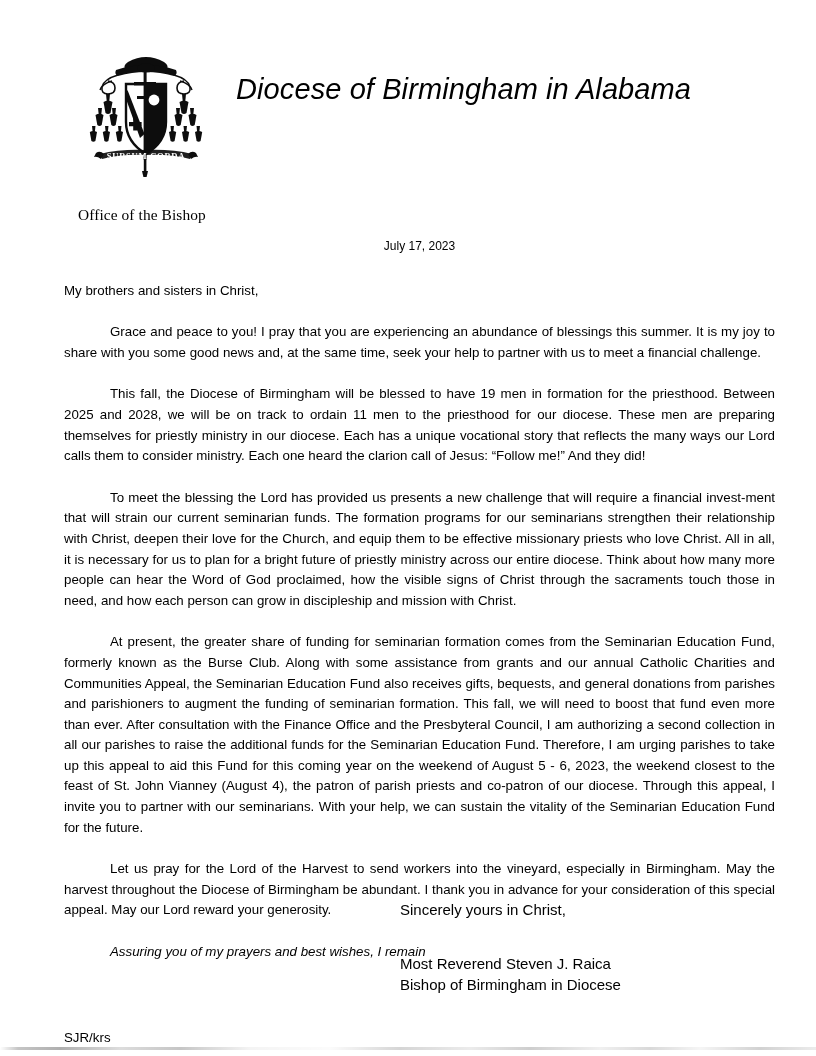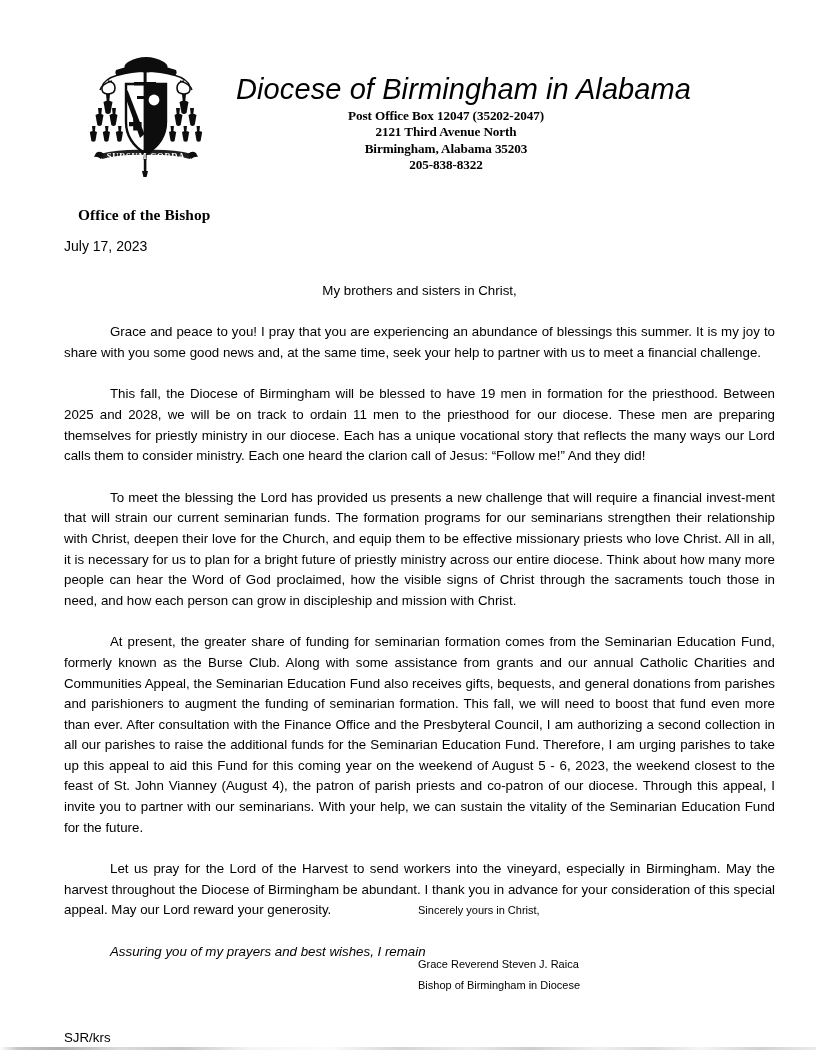--- a/index.html
+++ b/index.html
@@ -60,63 +60,63 @@
     font-weight: bold;
     font-size: 13.2px;
     line-height: 16.4px;
     letter-spacing: -0.1px;
   }
   .office-line {
     position: absolute;
     left: 78px;
     top: 206px;
     font-family: "Liberation Serif", serif;
-    font-weight: bold;
+    font-weight: normal;
     font-size: 15.4px;
     letter-spacing: 0.1px;
   }
 
   
   .letter-body {
     position: absolute;
     left: 64px;
     top: 236px;
     width: 711px;
     font-family: "Liberation Sans", sans-serif;
     font-size: 13.3px;
     line-height: 20.6px;
   }
   .date-line {
+    text-align: center;
     margin: 0 0 24px 0;
-    font-size: 14px;
+    font-size: 12px;
   }
   .salutation {
     margin: 13px 0 21px 0;
-    text-align: center;
   }
   .para {
     margin: 0 0 21px 0;
     text-align: justify;
     text-indent: 46px;
     hyphens: manual;
   }
   .para:last-child { margin-bottom: 0; }
 
   .closing-line {
     margin: 12px 0 28px 0;
     text-indent: 46px;
     font-style: italic;
   }
 
   .signature-block {
     position: absolute;
-    left: 418px;
+    left: 400px;
     top: 900px;
     font-family: "Liberation Sans", sans-serif;
-    font-size: 11px;
+    font-size: 15px;
     line-height: 20.8px;
   }
   .sig-closing { margin-bottom: 33px; }
   .sig-name { }
   .sig-title { }
 
   .reference-line {
     position: absolute;
     left: 64px;
     top: 982px;
@@ -220,26 +220,20 @@
           <text x="60" y="111.2" font-family="Liberation Serif, serif" font-size="8.6" font-weight="bold" fill="#ffffff" text-anchor="middle" letter-spacing="0.7">SURSUM CORDA</text>
 
           <rect x="57.8" y="112" width="2.6" height="13"></rect>
           <path d="M56 123 L62 123 L60.6 129 L57.4 129 Z"></path>
         </g>
       </svg>
     </div>
 
     <div class="org-title">Diocese of Birmingham in Alabama</div>
 
-    <div class="address-block">
-      <div>Post Office Box 12047 (35202-2047)</div>
-      <div>2121 Third Avenue North</div>
-      <div>Birmingham, Alabama 35203</div>
-      <div>205-838-8322</div>
-    </div>
 
     <div class="office-line">Office of the Bishop</div>
   </div>
 
   <div class="letter-body">
 
     <div class="date-line">July 17, 2023</div>
 
     <div class="salutation">My brothers and sisters in Christ,</div>
 
@@ -247,20 +241,20 @@
     <p class="para">This fall, the Diocese of Birmingham will be blessed to have 19 men in formation for the priesthood. Between 2025 and 2028, we will be on track to ordain 11 men to the priesthood for our diocese. These men are preparing themselves for priestly ministry in our diocese. Each has a unique vocational story that reflects the many ways our Lord calls them to consider ministry. Each one heard the clarion call of Jesus: “Follow me!”  And they did!</p>
     <p class="para">To meet the blessing the Lord has provided us presents a new challenge that will require a financial invest-ment that will strain our current seminarian funds. The formation programs for our seminarians strengthen their relationship with Christ, deepen their love for the Church, and equip them to be effective missionary priests who love Christ. All in all, it is necessary for us to plan for a bright future of priestly ministry across our entire diocese. Think about how many more people can hear the Word of God proclaimed, how the visible signs of Christ through the sacraments touch those in need, and how each person can grow in discipleship and mission with Christ.</p>
     <p class="para">At present, the greater share of funding for seminarian formation comes from the Seminarian Education Fund, formerly known as the Burse Club. Along with some assistance from grants and our annual Catholic Charities and Communities Appeal, the Seminarian Education Fund also receives gifts, bequests, and general donations from parishes and parishioners to augment the funding of seminarian formation. This fall, we will need to boost that fund even more than ever. After consultation with the Finance Office and the Presbyteral Council, I am authorizing a second collection in all our parishes to raise the additional funds for the Seminarian Education Fund. Therefore, I am urging parishes to take up this appeal to aid this Fund for this coming year on the weekend of August 5 - 6, 2023, the weekend closest to the feast of St. John Vianney (August 4), the patron of parish priests and co-patron of our diocese. Through this appeal, I invite you to partner with our seminarians. With your help, we can sustain the vitality of the Seminarian Education Fund for the future.</p>
     <p class="para">Let us pray for the Lord of the Harvest to send workers into the vineyard, especially in Birmingham.  May the harvest throughout the Diocese of Birmingham be abundant.  I thank you in advance for your consideration of this special appeal. May our Lord reward your generosity.</p>
 
     <div class="closing-line">Assuring you of my prayers and best wishes, I remain</div>
   </div>
 
   <div class="signature-block">
     <div class="sig-closing">Sincerely yours in Christ,</div>
-    <div class="sig-name">Grace Reverend Steven J. Raica</div>
+    <div class="sig-name">Most Reverend Steven J. Raica</div>
     <div class="sig-title">Bishop of Birmingham in Diocese</div>
   </div>
 
   <div class="reference-line">SJR/krs</div>
 
   <div class="scan-edge"></div>
 </div>
 
 </body></html>

